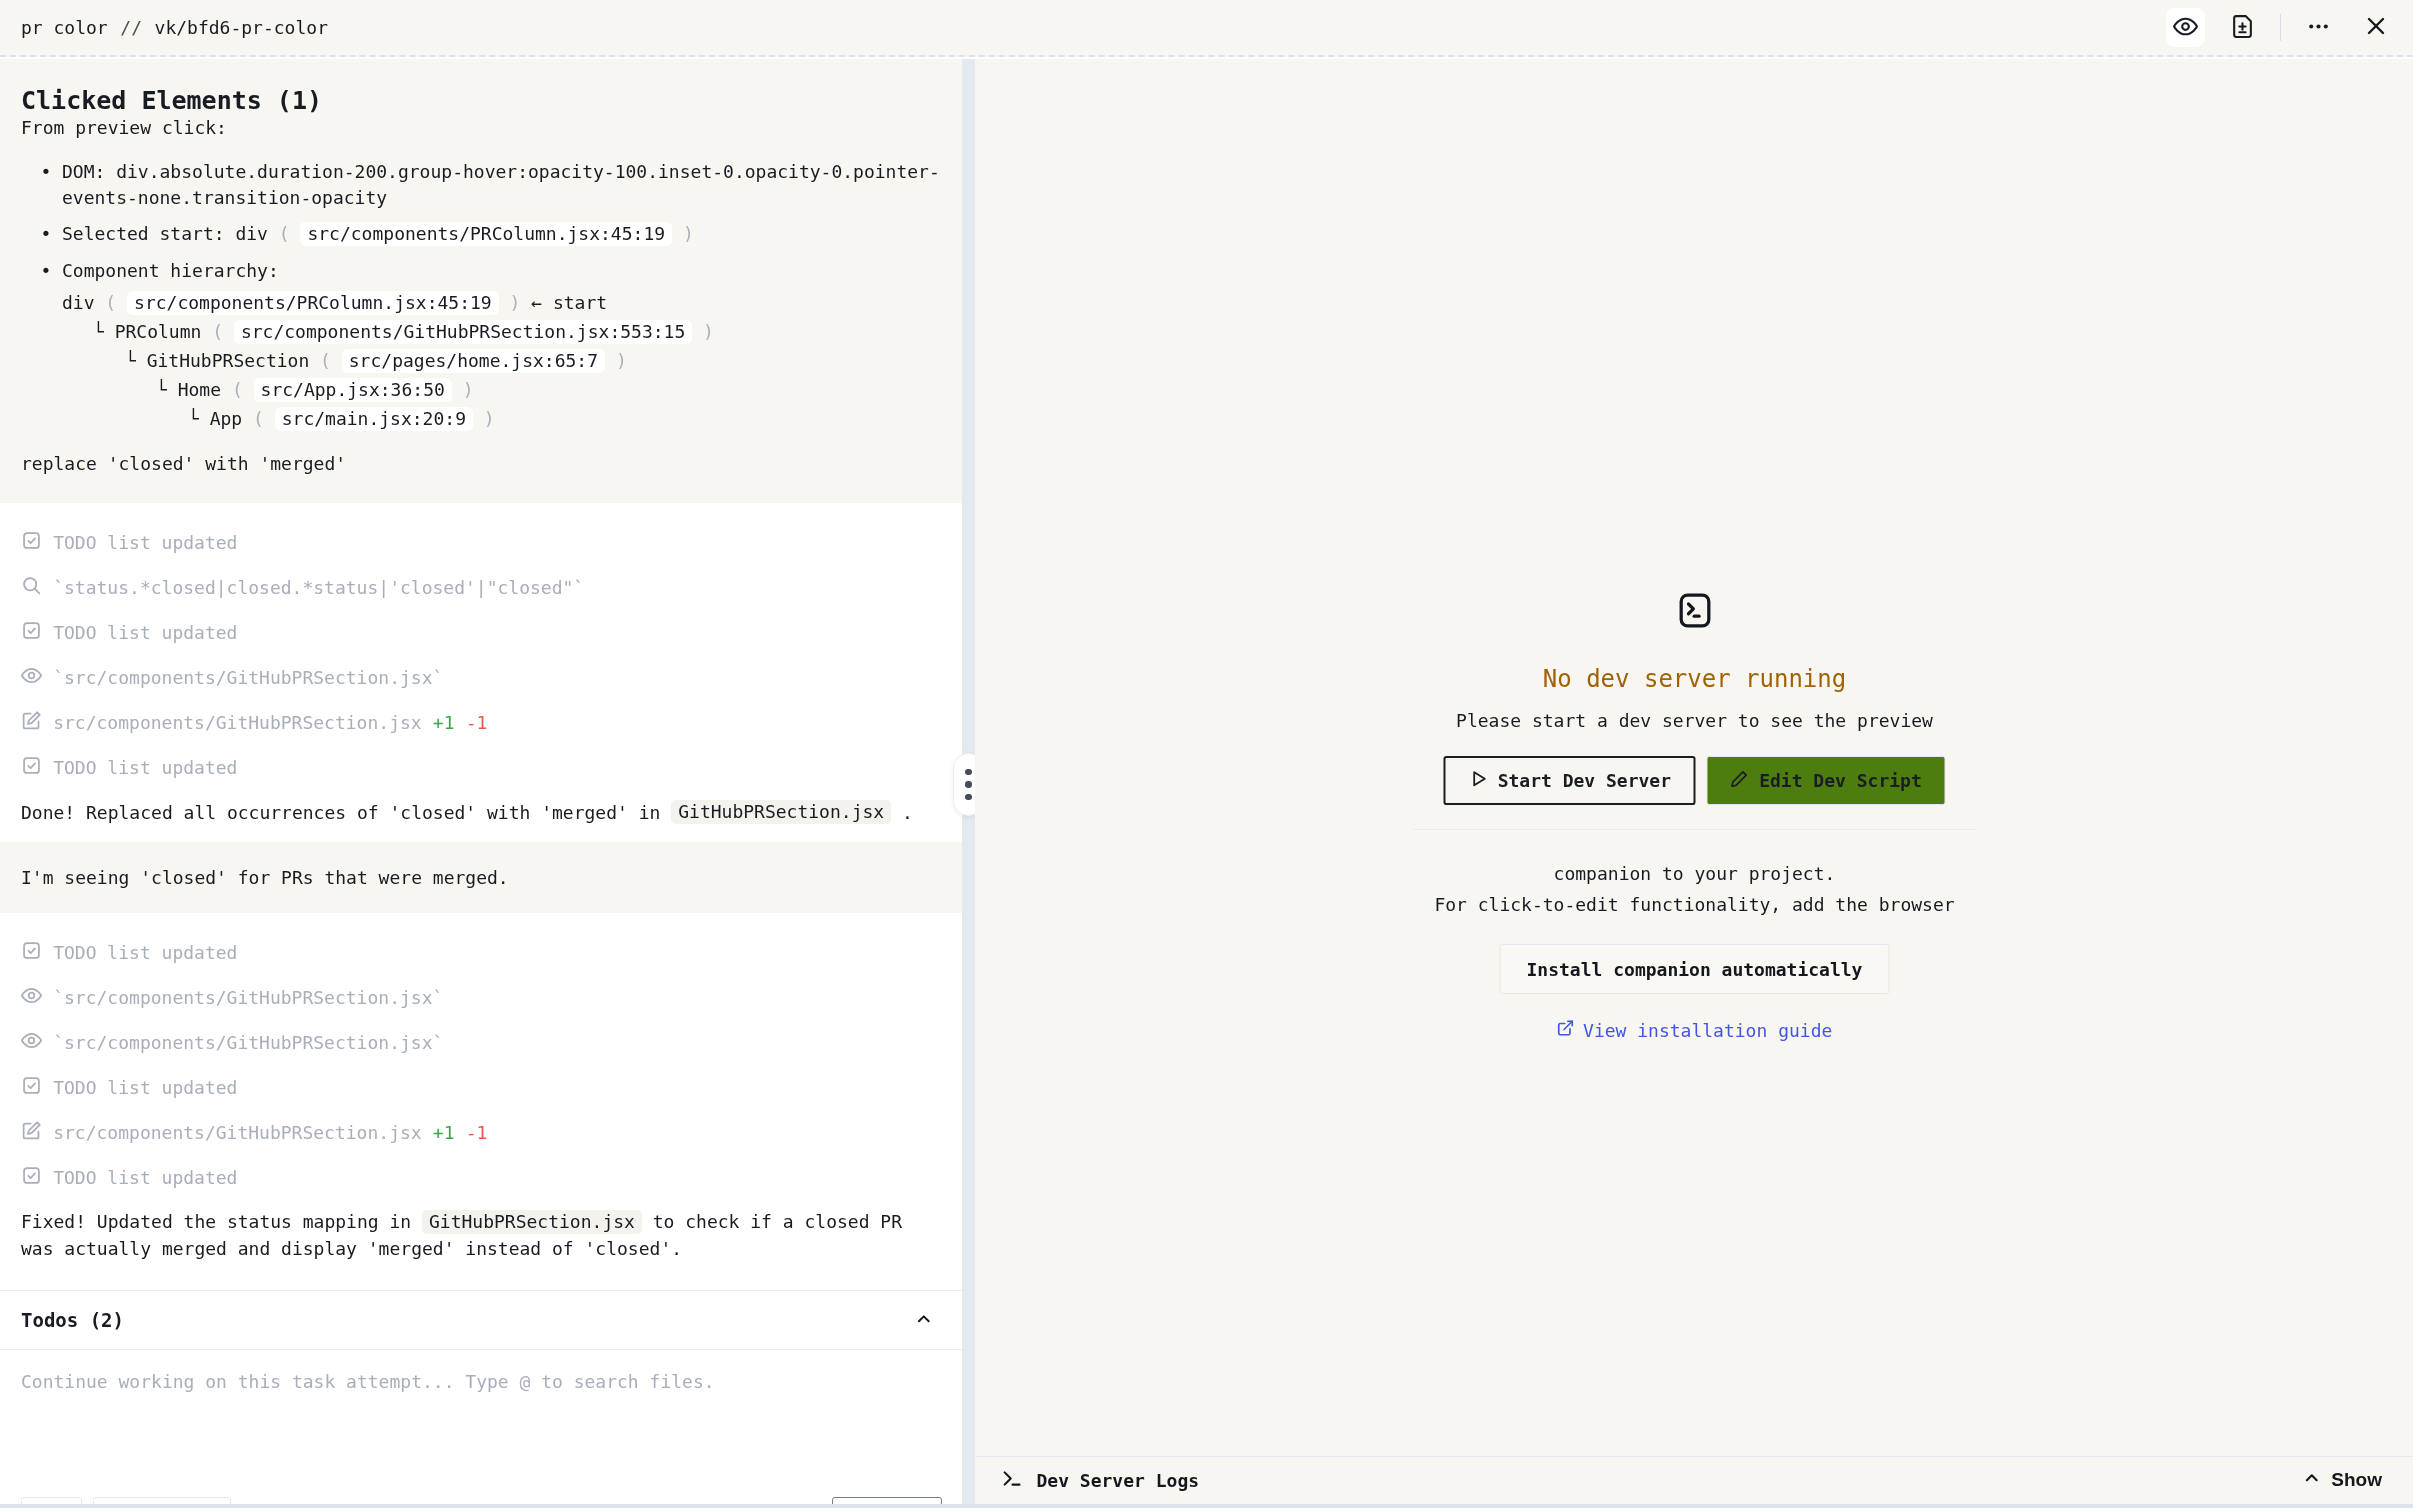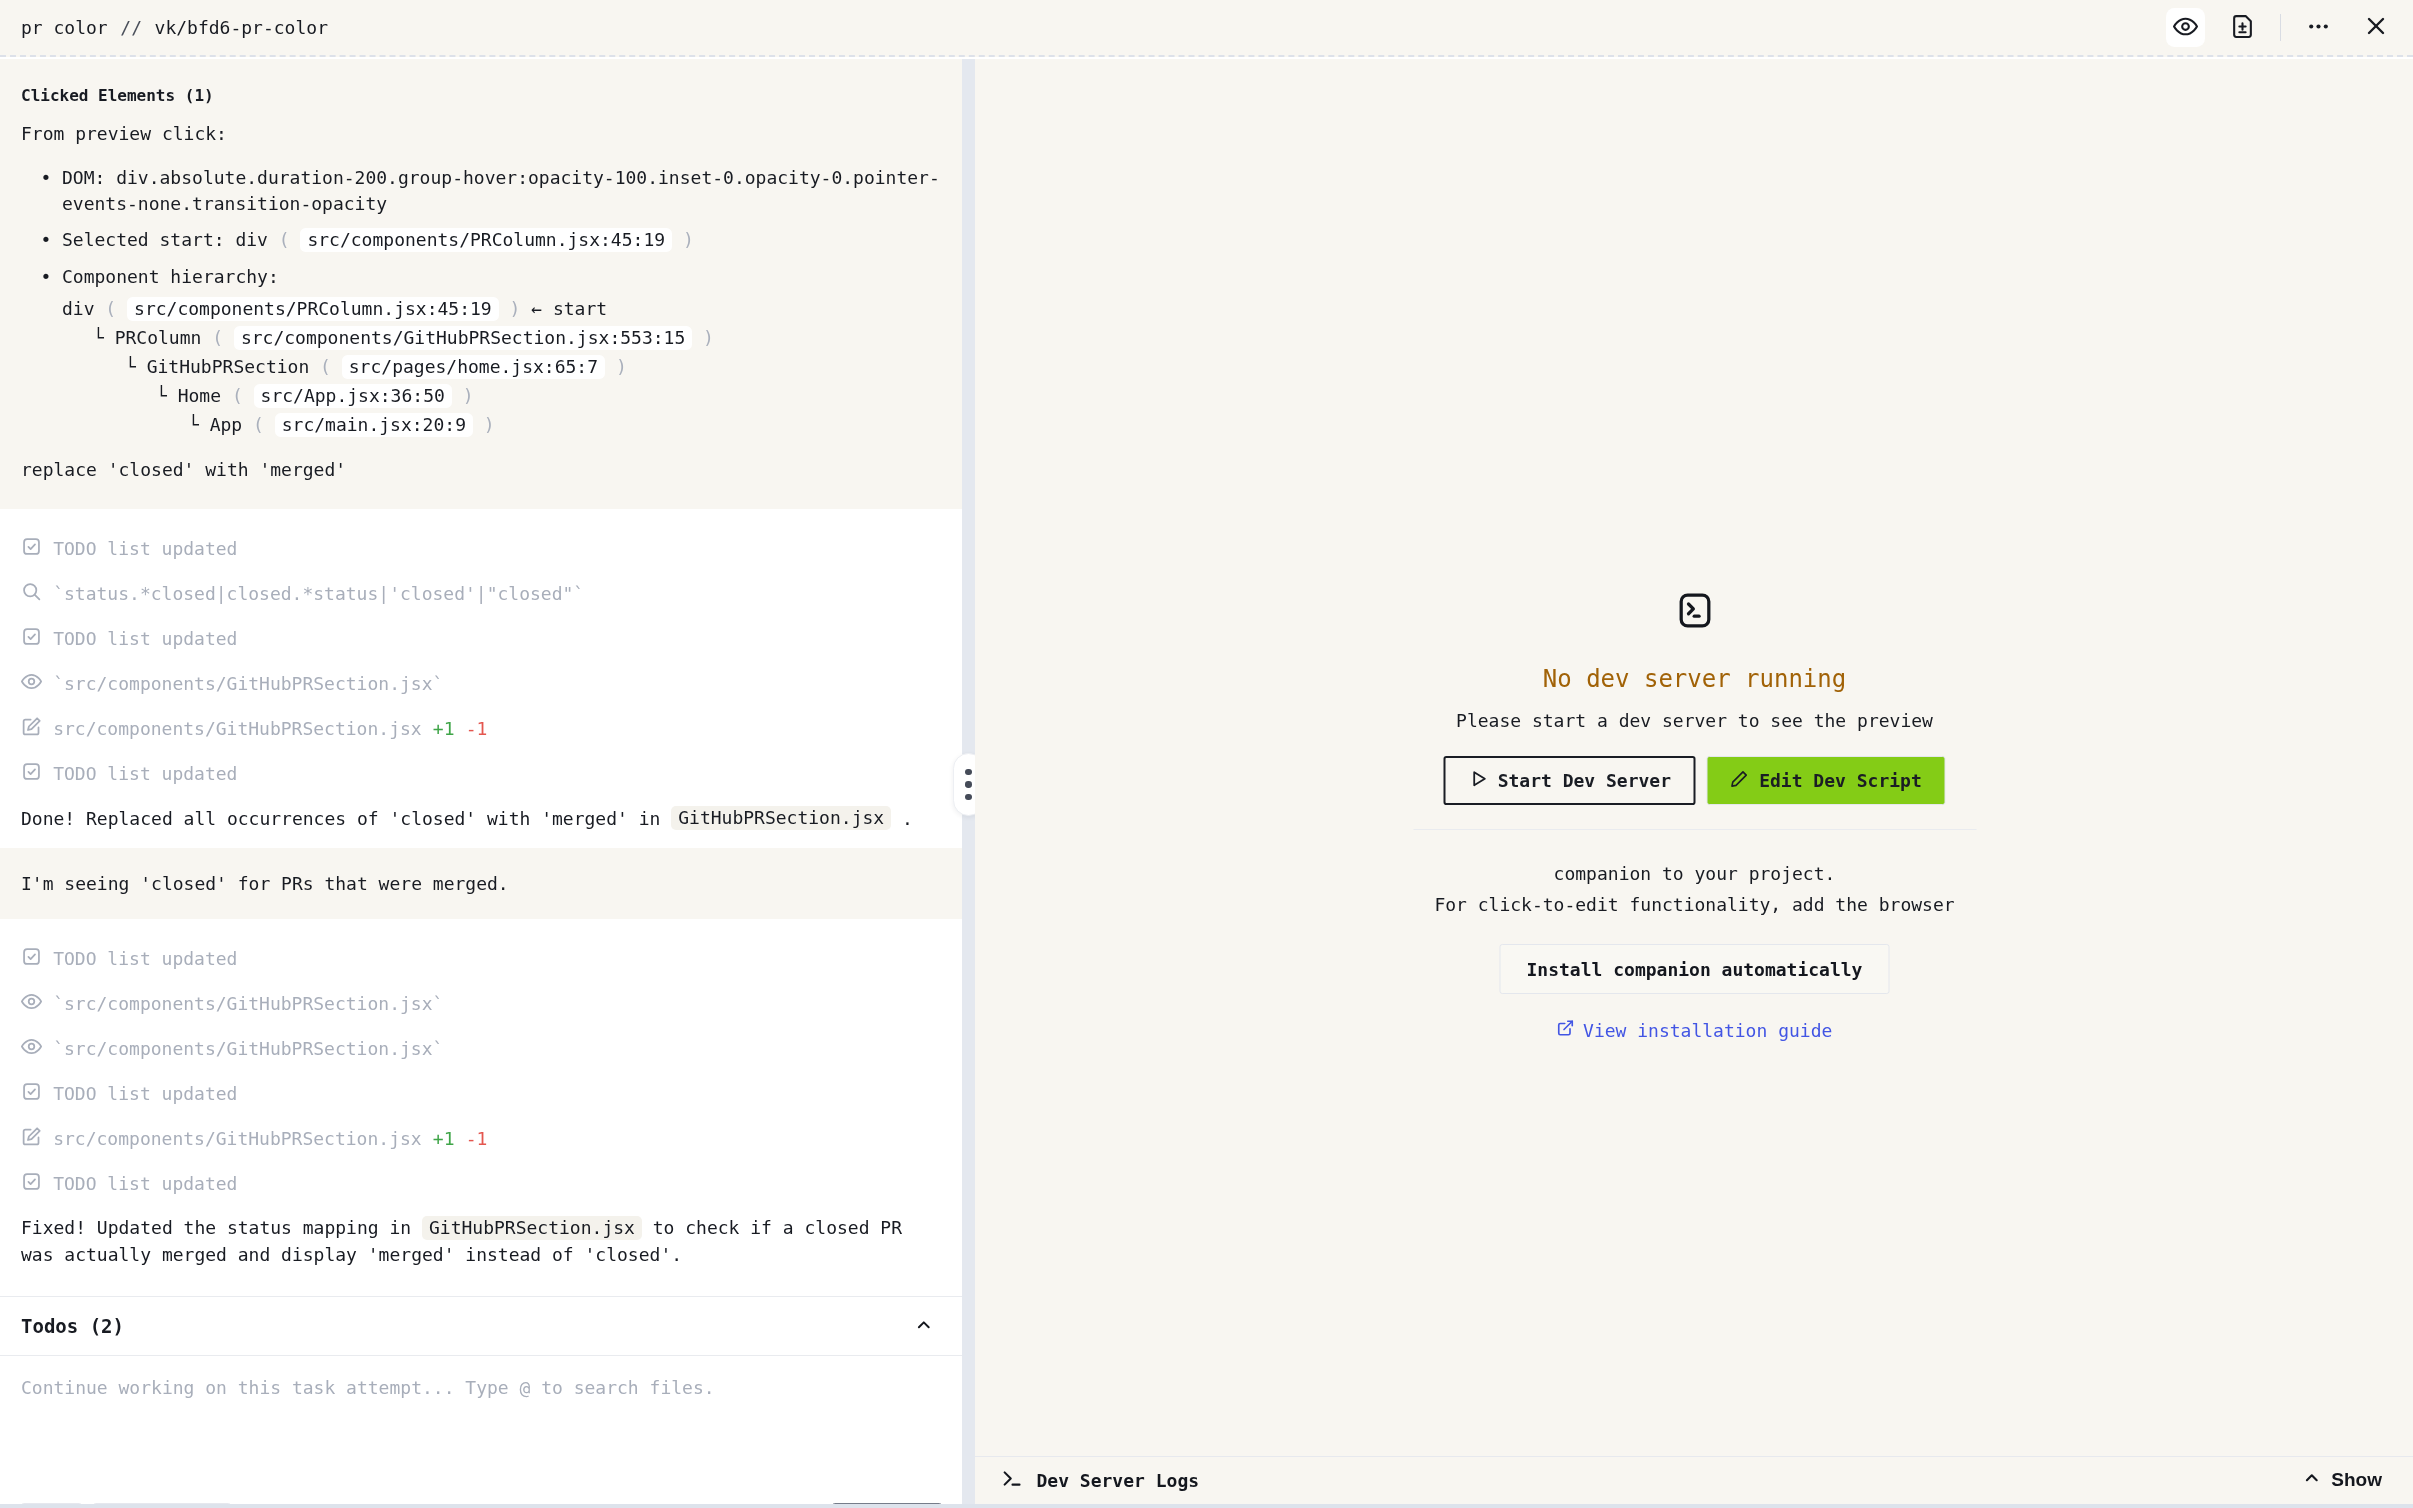--- a/index.html
+++ b/index.html
@@ -32,21 +32,21 @@
     position:absolute; top:753px; left:953px; width:31px; height:63px;
     background:#ffffff; border:1.4px solid #edeff3; border-radius:17px;
     box-shadow:0 1.4px 5.6px rgba(20,24,40,.07);
     display:flex; flex-direction:column; align-items:center; justify-content:center; gap:6.3px; cursor:col-resize;
   }
   .resize-handle i{ width:6.3px; height:6.3px; border-radius:50%; background:#454b58; }
   .right-panel{ position:absolute; top:59px; left:975px; width:1439px; height:1449px; background:#f8f6f1; }
 
   
   .context{ background:#f8f6f1; padding:26.5px 21px 29px 21px; }
-  .context h1{ font-size:16px; font-weight:700; margin-bottom:18px; }
+  .context h1{ font-size:25px; font-weight:700; margin-bottom:2px; }
   .context .sub{ margin-bottom:21px; }
   .ctx-list{ list-style:none; }
   .ctx-list li{ position:relative; padding-left:41px; line-height:26.5px; margin-bottom:9.8px; }
   .ctx-list li::before{ content:"•"; position:absolute; left:19.6px; }
   .break-all{ word-break:break-all; }
   .paren{ color:#aab0bc; }
   .chip{ background:#ffffff; border-radius:5.6px; padding:1.4px 7px; white-space:nowrap; }
   .chip-soft{ background:#f4f2ec; border-radius:5px; padding:1.4px 7px; white-space:nowrap; }
   .tree{ margin-top:4.2px; }
   .tree .t-line{ line-height:29px; }
@@ -85,21 +85,21 @@
   
   .empty{ position:absolute; top:532px; left:50%; transform:translateX(-50%); width:629px; text-align:center; }
   .empty .term{ color:#14171e; }
   .empty h2{ font-size:24px; font-weight:400; margin-top:31px; color:#a16207; }
   .empty .subtitle{ margin-top:17px; font-size:18px; }
   .btn-row{ margin-top:25px; display:flex; justify-content:center; gap:11.2px; }
   .btn{ height:49px; display:inline-flex; align-items:center; gap:9.8px; padding:0 22.3px;
         border-radius:2.8px; font-family:inherit; font-size:18px; font-weight:600; color:#1a1d24;
         background:transparent; cursor:pointer; }
   .btn-primary{ border:2.1px solid #1a1d24; background:#f8f6f1; }
-  .btn-light{ border:1.4px solid #e4e7ed; background:#84cc16; }
+  .btn-light{ border:1.4px solid #e4e7ed; background:#4d7c0f; }
   .hr{ width:563px; margin:24px auto 0 auto; border-top:1.4px solid #e9ebef; }
   .note{ margin-top:28px; line-height:31px; }
   .install-btn{ margin-top:24px; height:50px; padding:0 26.5px; border:1.4px solid #e4e7ed; border-radius:2.8px;
                 background:#f9f8f3; font-family:inherit; font-size:18px; font-weight:600; color:#14171e; cursor:pointer; }
   .guide-link{ margin-top:25px; display:flex; justify-content:center; align-items:center; gap:8.4px;
                color:#4255e4; cursor:pointer; font-weight:500; }
 
   
   .logs-bar{ position:absolute; left:0; right:0; bottom:4.2px; height:48px; border-top:1.4px solid #e7e9ee;
              display:flex; align-items:center; justify-content:space-between; padding:0 32px 0 26.5px;

